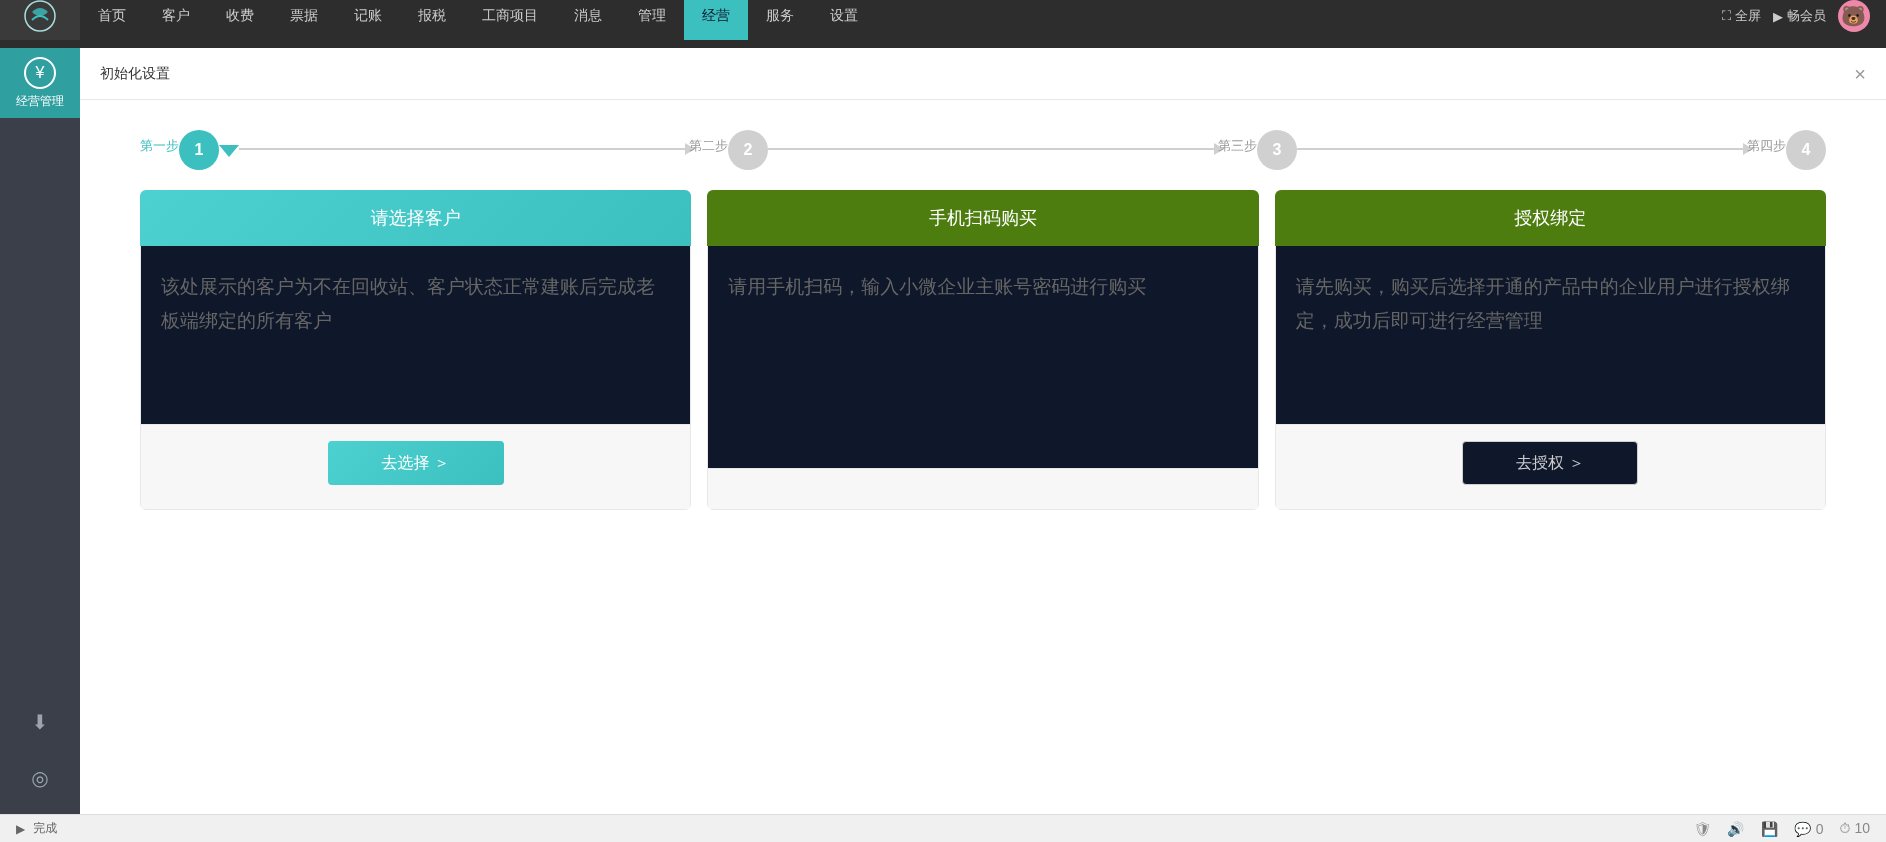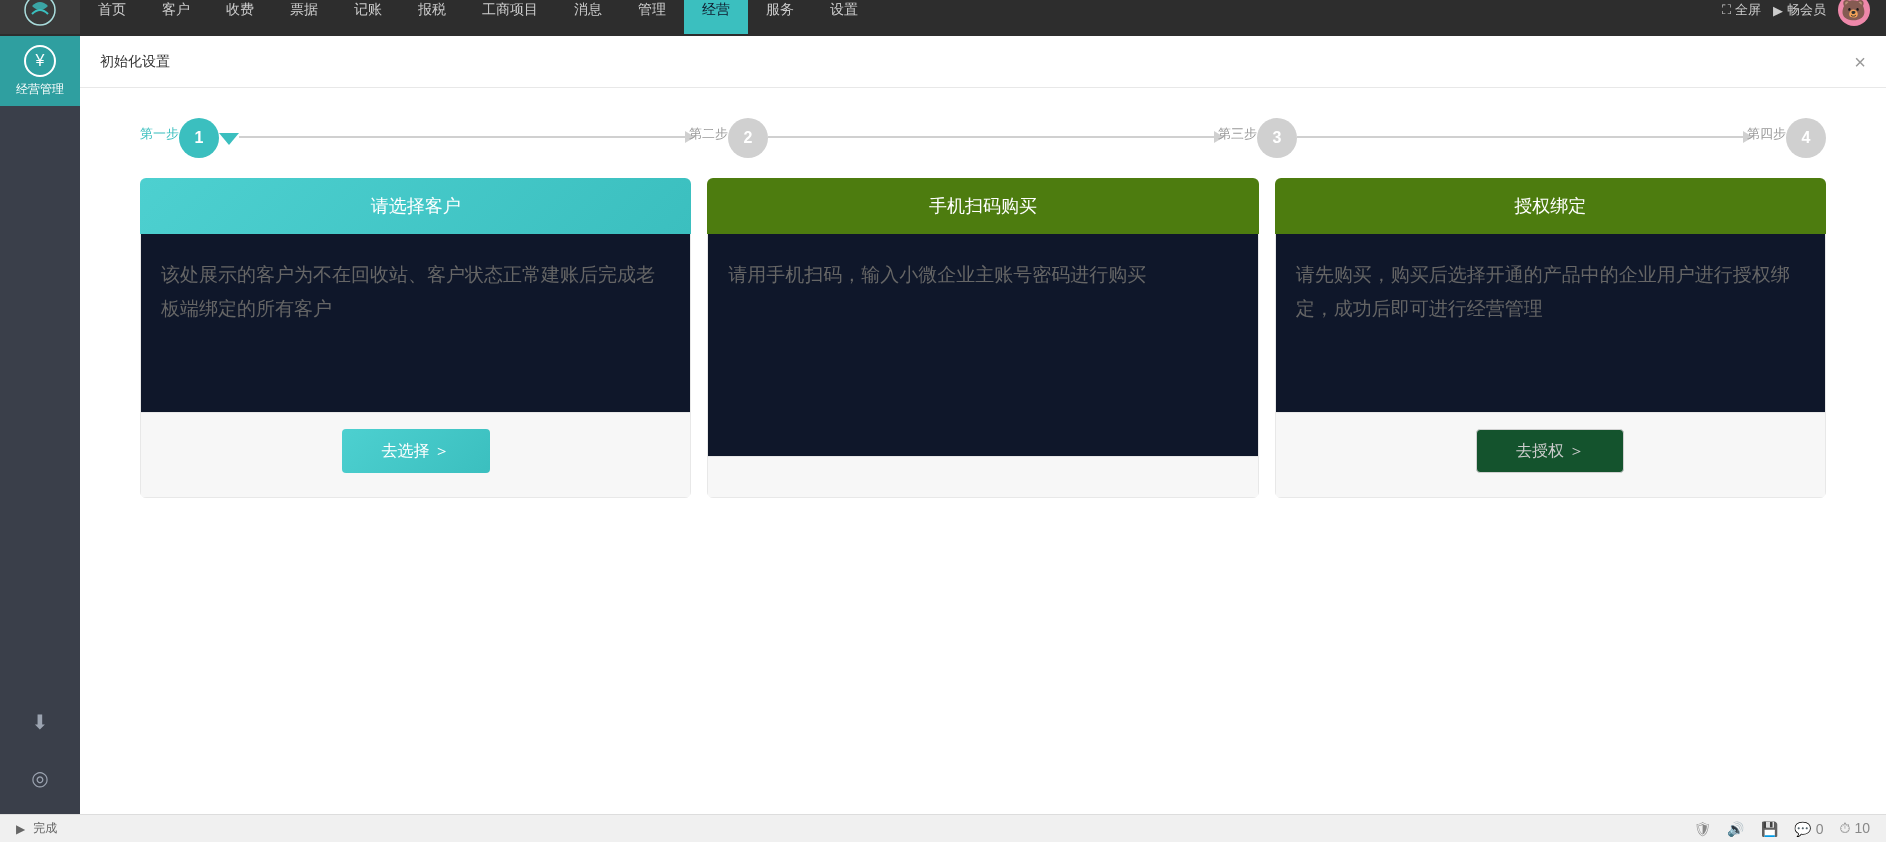--- a/index.html
+++ b/index.html
@@ -1,20 +1,20 @@
 <!DOCTYPE html>
 <html><head>
   <meta charset="utf-8">
   <style>
     * { box-sizing: border-box; margin: 0; padding: 0; }
     body { font-family: 'Microsoft YaHei', 'PingFang SC', sans-serif; background: #f5f5f5; width: 1886px; height: 842px; overflow: hidden; display: flex; flex-direction: column; }
 
     
     .top-nav {
-      height: 36px;
+      height: 48px;
       background: #2d2d2d;
       display: flex;
       align-items: center;
       padding: 0 0 16px 0;
       flex-shrink: 0;
     }
     .top-nav-logo {
       width: 80px;
       height: 48px;
       background: #3a3a3a;
@@ -293,36 +293,36 @@
     .card-footer {
       background: #f7f7f7;
       padding: 16px 20px 24px;
       display: flex;
       justify-content: center;
       border: 1px solid #e8e8e8;
       border-top: none;
     }
 
     .card-btn {
-      width: 148px;
+      width: 176px;
       height: 44px;
       border-radius: 4px;
       font-size: 16px;
       display: flex;
       align-items: center;
       justify-content: center;
       cursor: pointer;
       border: none;
     }
     .card-btn.btn-active {
       background: linear-gradient(135deg, #4dd0d0, #3bbfbf);
       color: #fff;
     }
     .card-btn.btn-inactive {
-      background: #14532d;
+      background: #0f172a;
       color: #ccc;
       border: 1px solid #d0d0d0;
     }
 
     
     .status-bar {
       height: 28px;
       background: #f0f0f0;
       border-top: 1px solid #ddd;
       display: flex;

